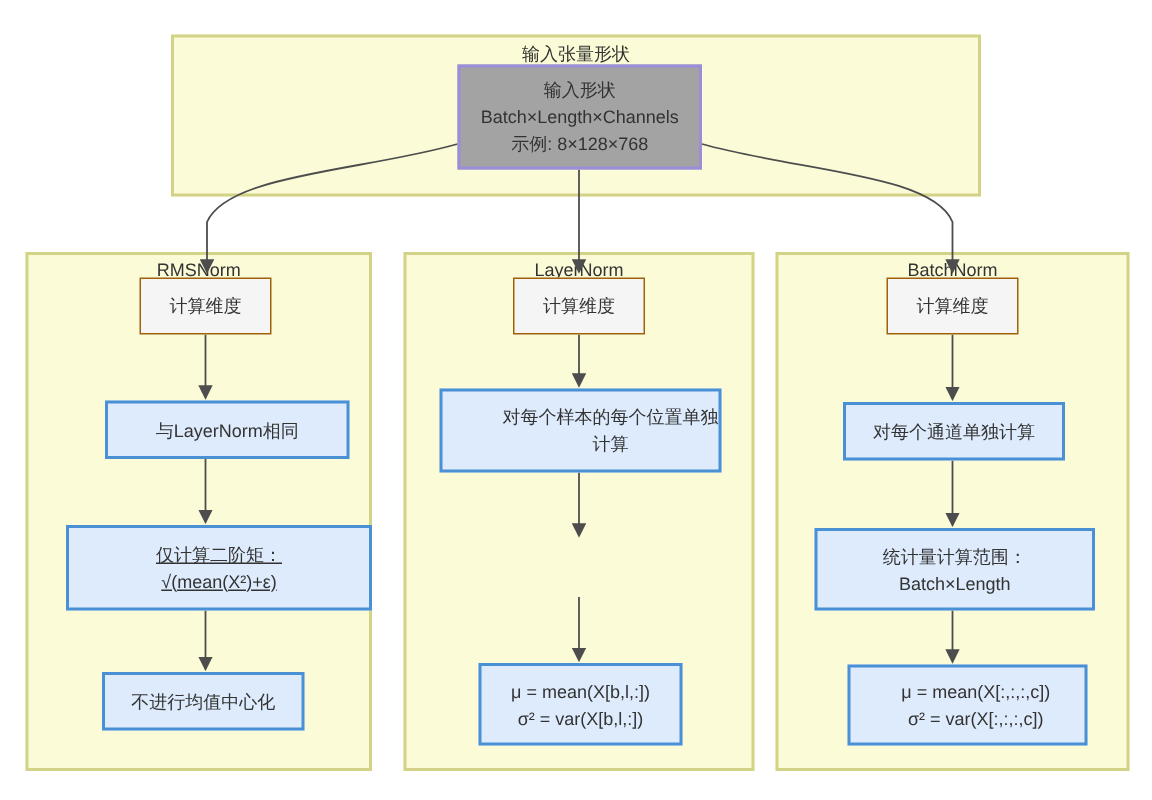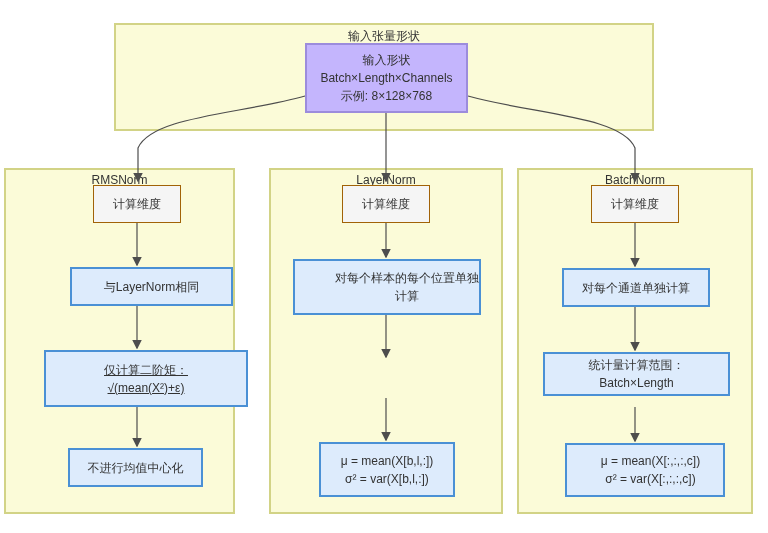--- a/index.html
+++ b/index.html
@@ -15,35 +15,35 @@
   .group-title{
     position:absolute;top:3px;left:0;right:0;text-align:center;
     font-size:12px;color:#333333;
   }
   .edges{position:absolute;left:0;top:0;z-index:2;}
   .node{
     position:absolute;box-sizing:border-box;z-index:3;
     display:flex;flex-direction:column;align-items:center;justify-content:center;
     text-align:center;font-size:12px;line-height:18px;color:#333333;
   }
-  .node.purple{background:#c4b5fd;border:2px solid #9c8cdc;text-align:center;}
+  .node.purple{background:#a3a3a3;border:2px solid #9c8cdc;text-align:center;}
   .node.dim{background:#f5f5f5;border:1px solid #a16207;}
   .node.step{background:#ddebfc;border:2px solid #4a90d5;}
   .ln{white-space:nowrap;}
 </style>
 </head>
 <body>
 
 <div class="canvas">
 
   <div class="group" style="left:114px;top:23px;width:540px;height:108px;">
     <div class="group-title">输入张量形状</div>
   </div>
 
-  <div class="group" style="left:4px;top:168px;width:231px;height:346px;">
+  <div class="group" style="left:17px;top:168px;width:231px;height:346px;">
     <div class="group-title">RMSNorm</div>
   </div>
 
   <div class="group" style="left:269px;top:168px;width:234px;height:346px;">
     <div class="group-title">LayerNorm</div>
   </div>
 
   <div class="group" style="left:517px;top:168px;width:236px;height:346px;">
     <div class="group-title">BatchNorm</div>
   </div>
@@ -105,21 +105,21 @@
     <div class="ln">μ = mean(X[b,l,:])</div>
     <div class="ln">σ² = var(X[b,l,:])</div>
   </div>
 
   <div class="node dim" style="left:591px;top:185px;width:88px;height:38px;">
     <div class="ln">计算维度</div>
   </div>
   <div class="node step" style="left:562px;top:268px;width:148px;height:39px;">
     <div class="ln">对每个通道单独计算</div>
   </div>
-  <div class="node step" style="left:543px;top:352px;width:187px;height:44px;">
+  <div class="node step" style="left:543px;top:352px;width:187px;height:55px;">
     <div class="ln">统计量计算范围：</div>
     <div class="ln">Batch×Length</div>
   </div>
   <div class="node step" style="left:565px;top:443px;width:160px;height:54px;padding-left:11px;">
     <div class="ln">μ = mean(X[:,:,:,c])</div>
     <div class="ln">σ² = var(X[:,:,:,c])</div>
   </div>
 
 </div>
 

